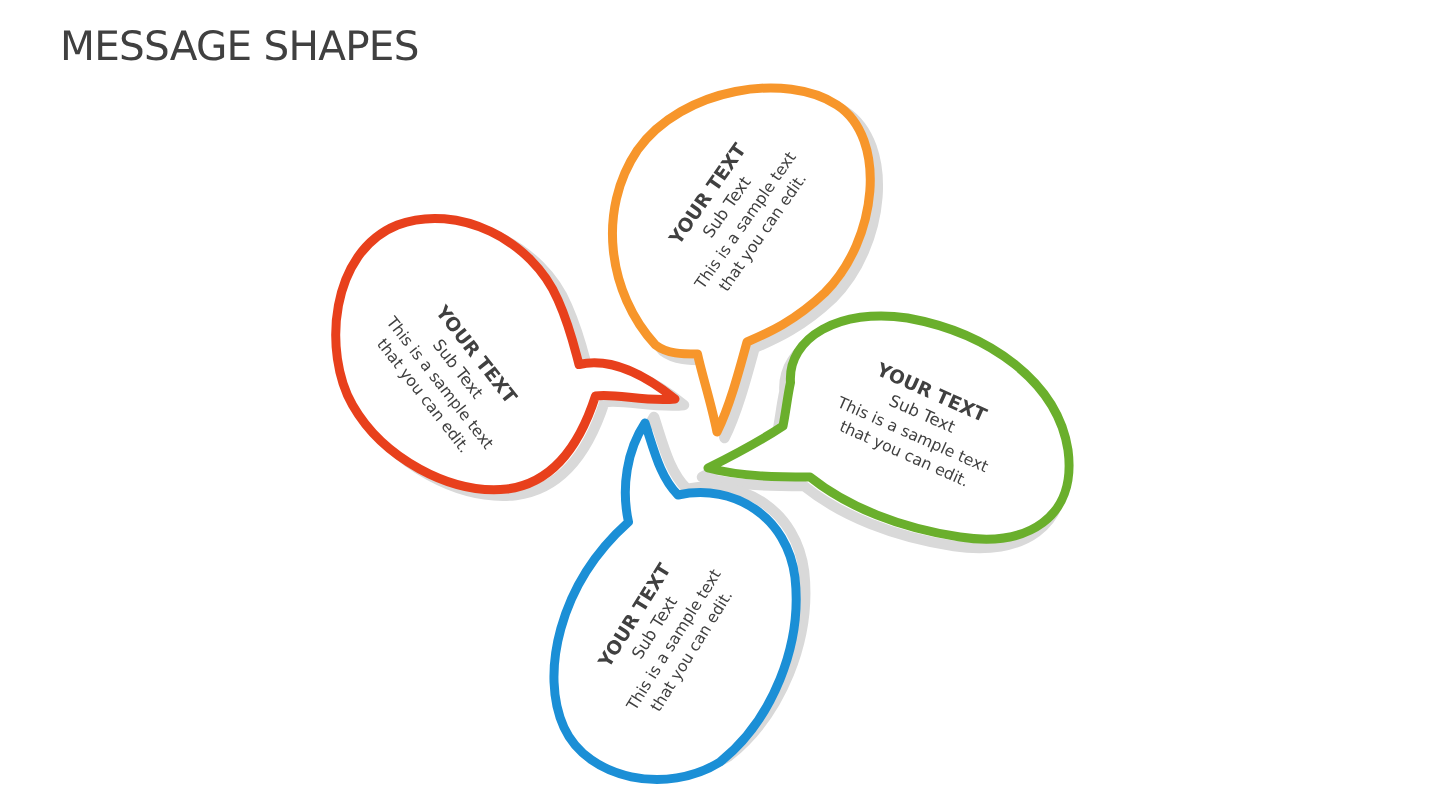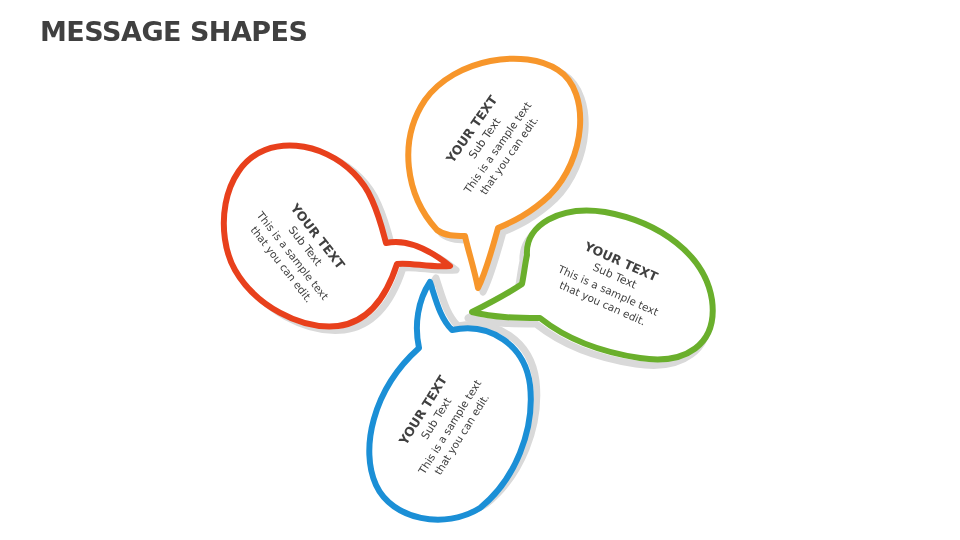--- a/index.html
+++ b/index.html
@@ -1,18 +1,18 @@
 <!DOCTYPE html>
 <html><head>
 <meta charset="utf-8">
 <style>
   html, body { margin: 0; padding: 0; background: #ffffff; }
   body { width: 960px; height: 540px; position: relative; overflow: hidden;
          font-family: "DejaVu Sans", "Liberation Sans", sans-serif; }
-  .title { position: absolute; left: 40px; top: 16px; font-size: 27px; font-weight: bold;
+  .title { position: absolute; left: 40px; top: 16px; font-size: 27px; font-weight: normal;
            color: #404040; letter-spacing: -0.5px; }
   svg.canvas { position: absolute; left: 0; top: 0; }
   .bubble-text { position: absolute; width: 200px; text-align: center; color: #404040;
                  transform-origin: center center; }
   .bubble-text .head { font-weight: bold; font-size: 12.5px; line-height: 16px; }
   .bubble-text .sub { font-size: 11px; line-height: 15px; }
   .bubble-text .body { font-size: 10.5px; line-height: 14px; margin-top: 1px; }
 </style>
 </head>
 <body>

